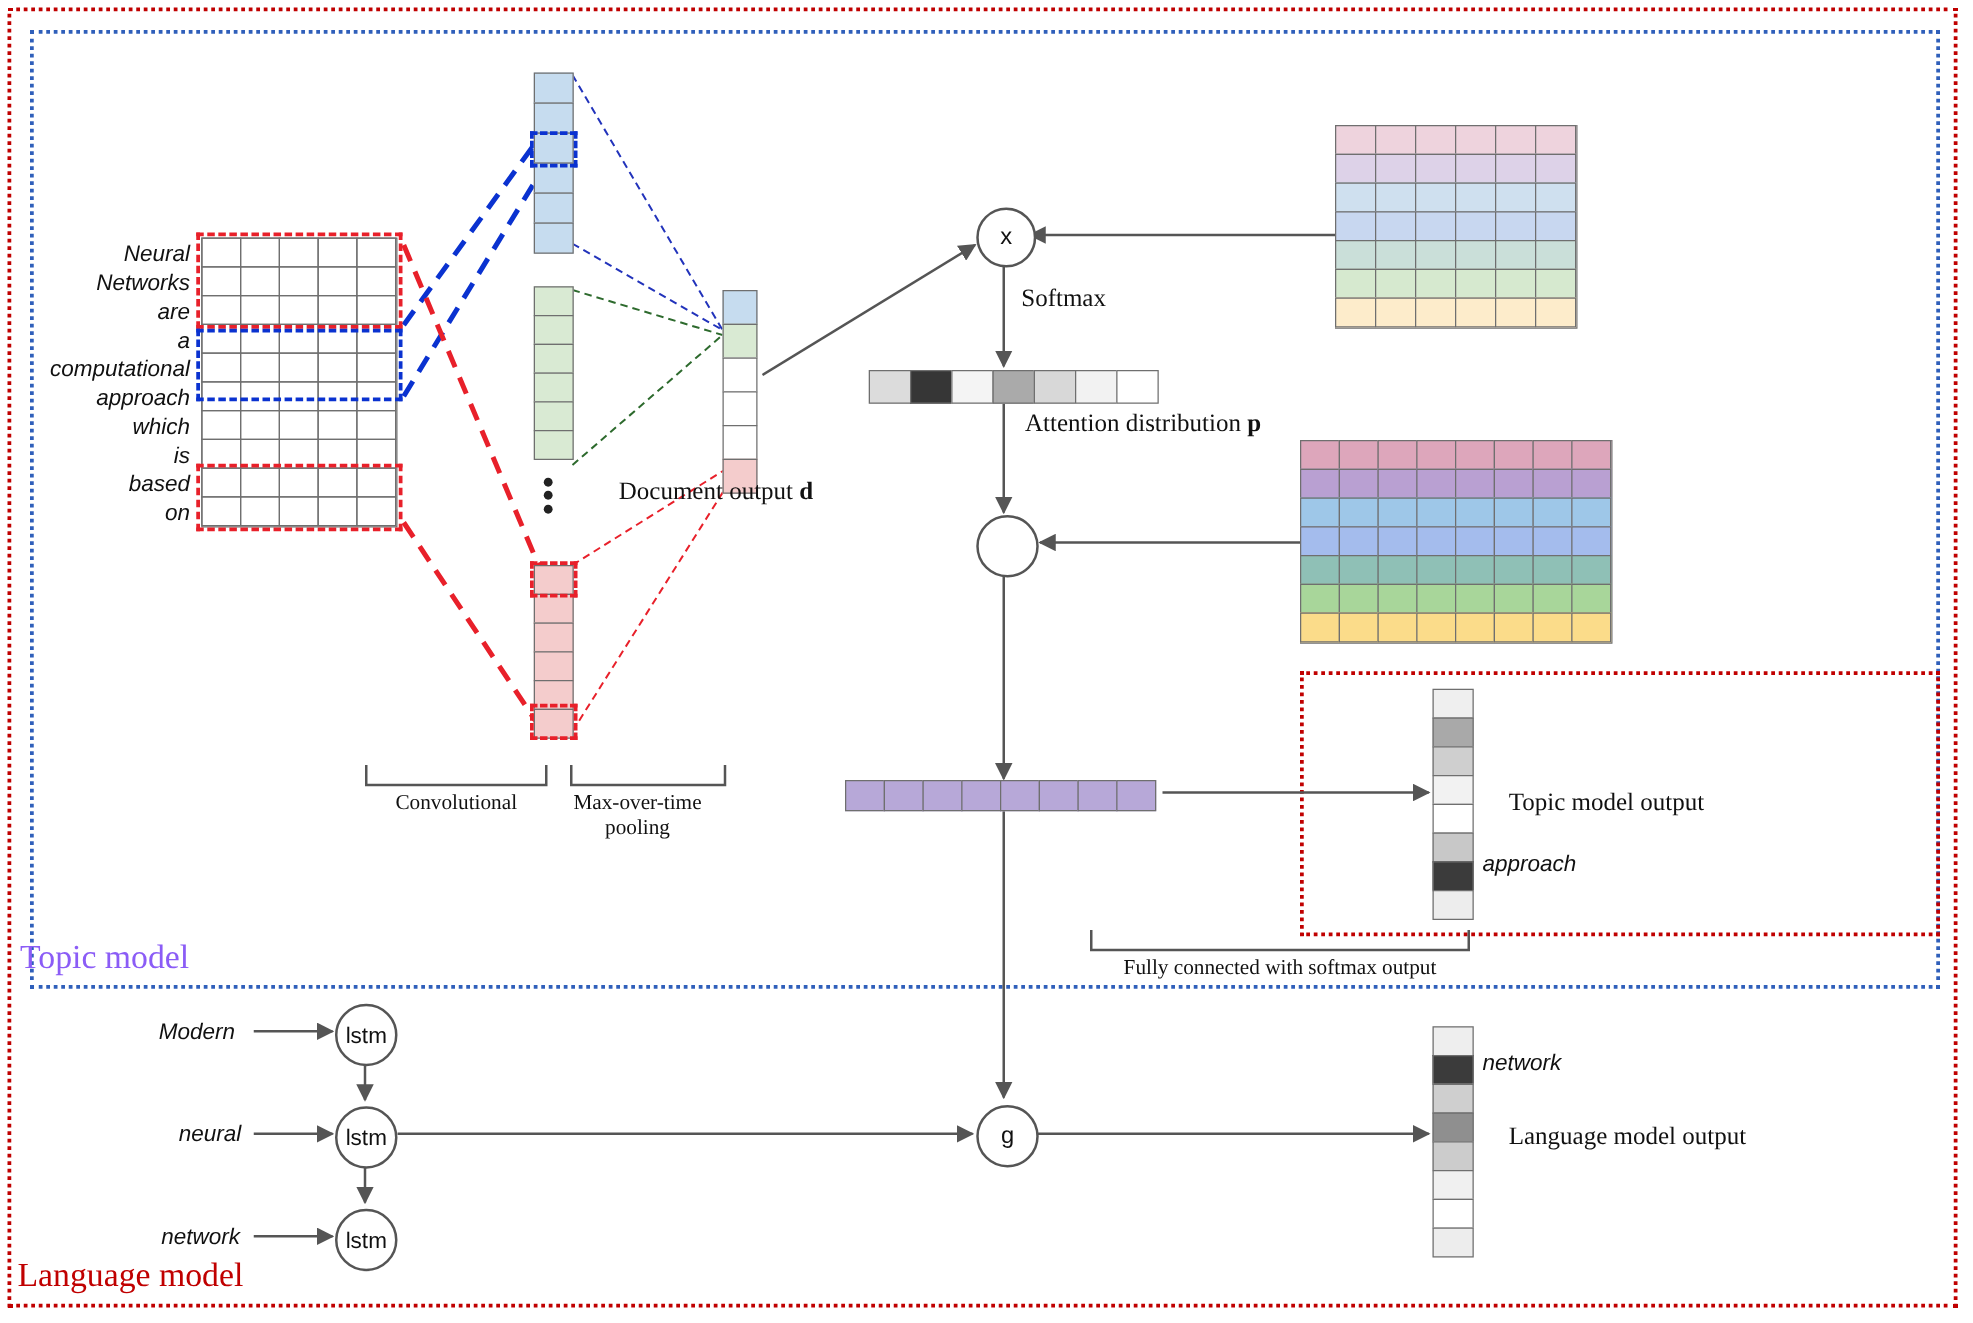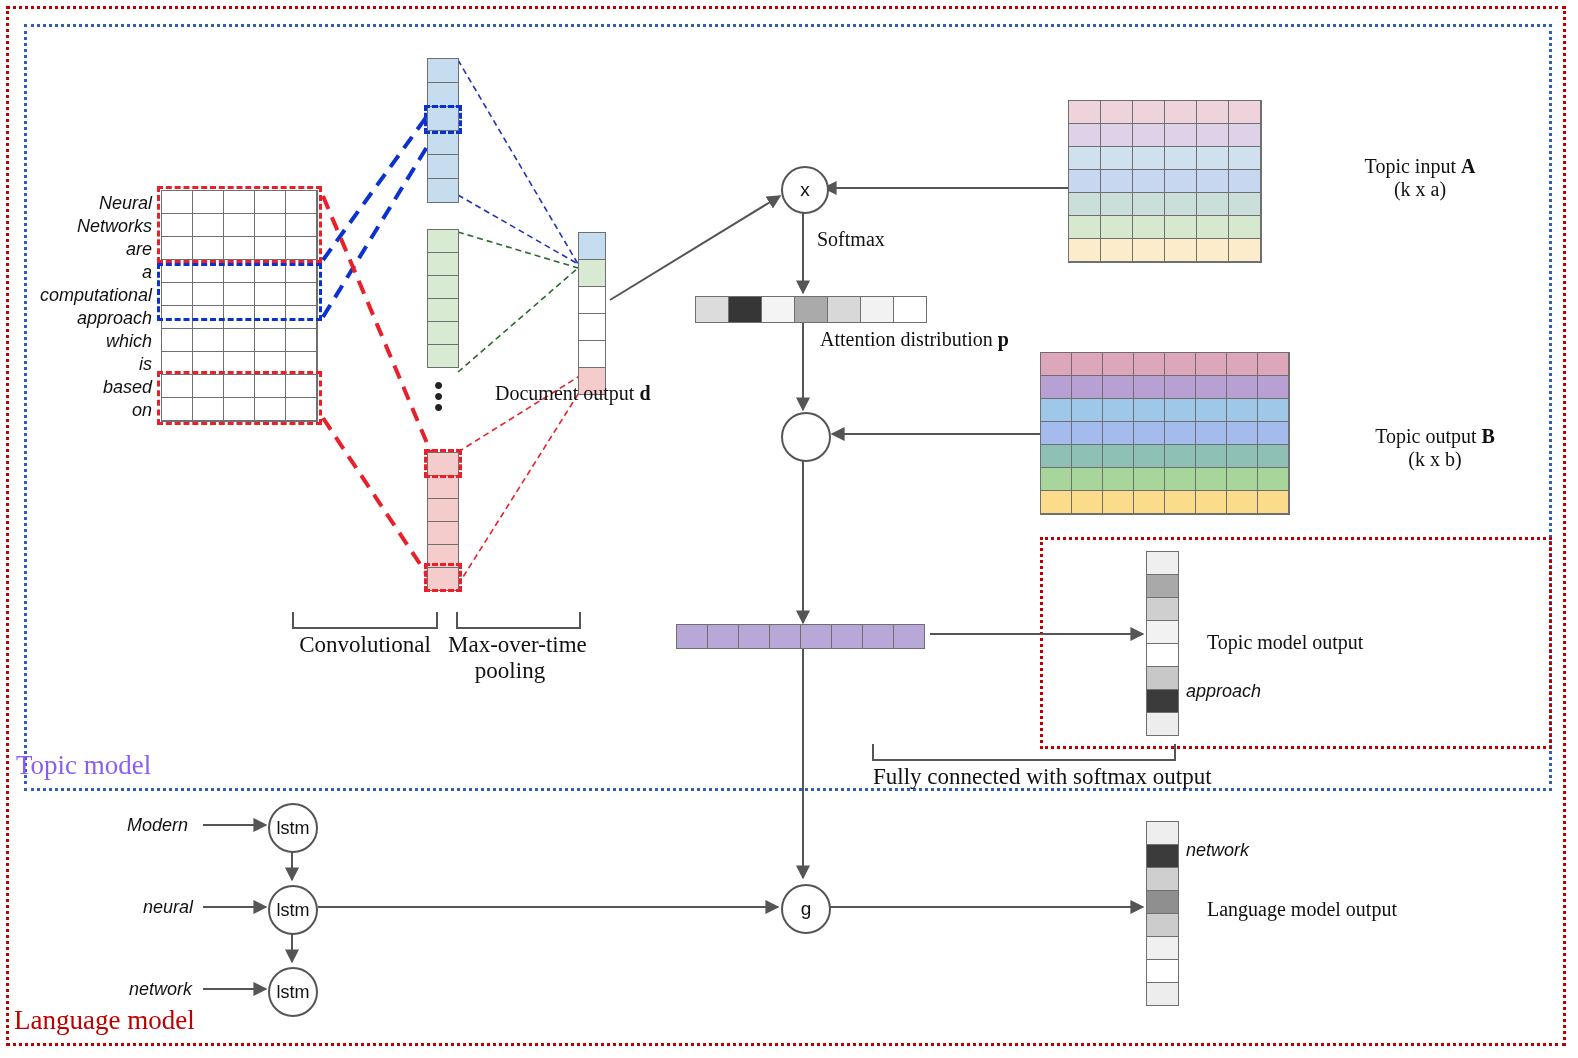--- a/index.html
+++ b/index.html
@@ -17,21 +17,21 @@
               border:3px dotted #c00000;box-sizing:border-box;}
 
   .frame-label{font-size:27px;font-family:"Liberation Serif",serif;}
   .label-topic{color:#8b5cf6;left:16px;top:750px;}
   .label-lang{color:#c00000;left:14px;top:1005px;}
 
   
   .txt{font-family:"Liberation Serif",serif;font-size:20px;color:#111;white-space:nowrap;}
   .txt-it{font-family:"Liberation Sans",sans-serif;font-style:italic;font-size:18px;color:#111;white-space:nowrap;}
   .txt-c{text-align:center;}
-  .txt-small{font-size:23px;}
+  .txt-small{font-size:17px;}
 
   
   .cellgrid{position:absolute;display:grid;border:1px solid #6f6f6f;box-sizing:content-box;}
   .cellgrid > div{border:1px solid #6f6f6f;box-sizing:border-box;margin:-1px 0 0 -1px;}
 
   .vstack{position:absolute;display:flex;flex-direction:column;}
   .vstack > div{border:1px solid #6f6f6f;box-sizing:border-box;margin-top:-1px;}
   .vstack > div:first-child{margin-top:0;}
 
   .hstack{position:absolute;display:flex;flex-direction:row;}
@@ -288,25 +288,20 @@
       <div style="background:#d6e9cf"></div>
       <div style="background:#d6e9cf"></div>
       <div style="background:#d6e9cf"></div>
     <div style="background:#fdeccb"></div>
       <div style="background:#fdeccb"></div>
       <div style="background:#fdeccb"></div>
       <div style="background:#fdeccb"></div>
       <div style="background:#fdeccb"></div>
       <div style="background:#fdeccb"></div>
   </div>
-  <div class="abs txt txt-c" style="left:1285px;top:155px;width:270px;">
-    <div><span>Topic input</span>
-         <b>A</b></div>
-    <div>(k x a)</div>
-  </div>
 
   <div class="hstack" style="left:695px;top:296px;height:27px;">
     <div style="width:34px;background:#dcdcdc;"></div>
     <div style="width:34px;background:#363636;"></div>
     <div style="width:34px;background:#f4f4f4;"></div>
     <div style="width:34px;background:#aaaaaa;"></div>
     <div style="width:34px;background:#d8d8d8;"></div>
     <div style="width:34px;background:#f2f2f2;"></div>
     <div style="width:34px;background:#ffffff;"></div>
   </div>
@@ -367,25 +362,20 @@
       <div style="background:#a8d69a"></div>
       <div style="background:#a8d69a"></div>
     <div style="background:#fbdc8a"></div>
       <div style="background:#fbdc8a"></div>
       <div style="background:#fbdc8a"></div>
       <div style="background:#fbdc8a"></div>
       <div style="background:#fbdc8a"></div>
       <div style="background:#fbdc8a"></div>
       <div style="background:#fbdc8a"></div>
       <div style="background:#fbdc8a"></div>
-  </div>
-  <div class="abs txt txt-c" style="left:1310px;top:425px;width:250px;">
-    <div><span>Topic output</span>
-         <b>B</b></div>
-    <div>(k x b)</div>
   </div>
 
   <div class="hstack" style="left:676px;top:624px;height:25px;">
     <div style="width:32px;background:#b7a8d8;"></div>
     <div style="width:32px;background:#b7a8d8;"></div>
     <div style="width:32px;background:#b7a8d8;"></div>
     <div style="width:32px;background:#b7a8d8;"></div>
     <div style="width:32px;background:#b7a8d8;"></div>
     <div style="width:32px;background:#b7a8d8;"></div>
     <div style="width:32px;background:#b7a8d8;"></div>

